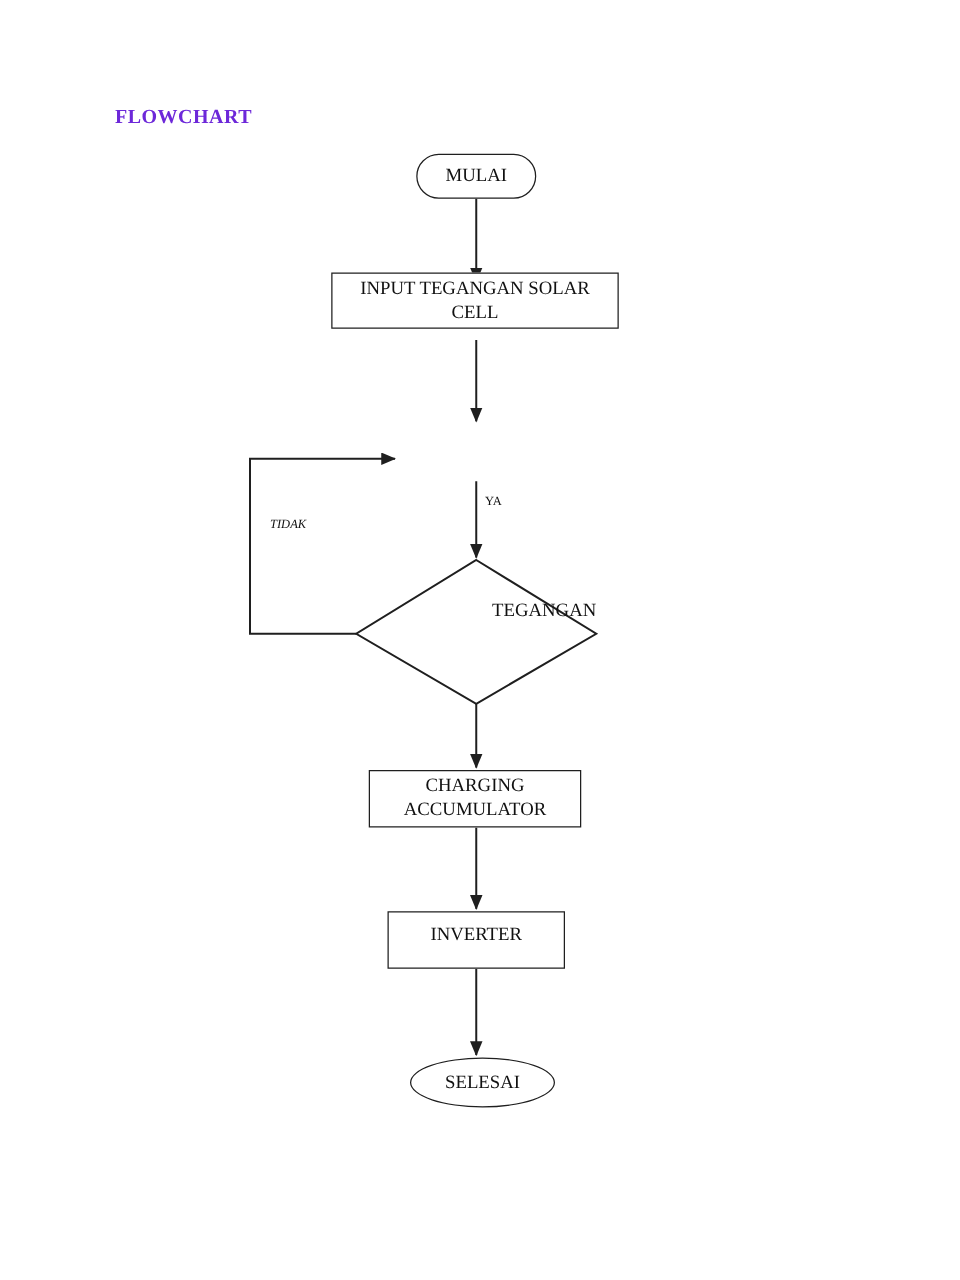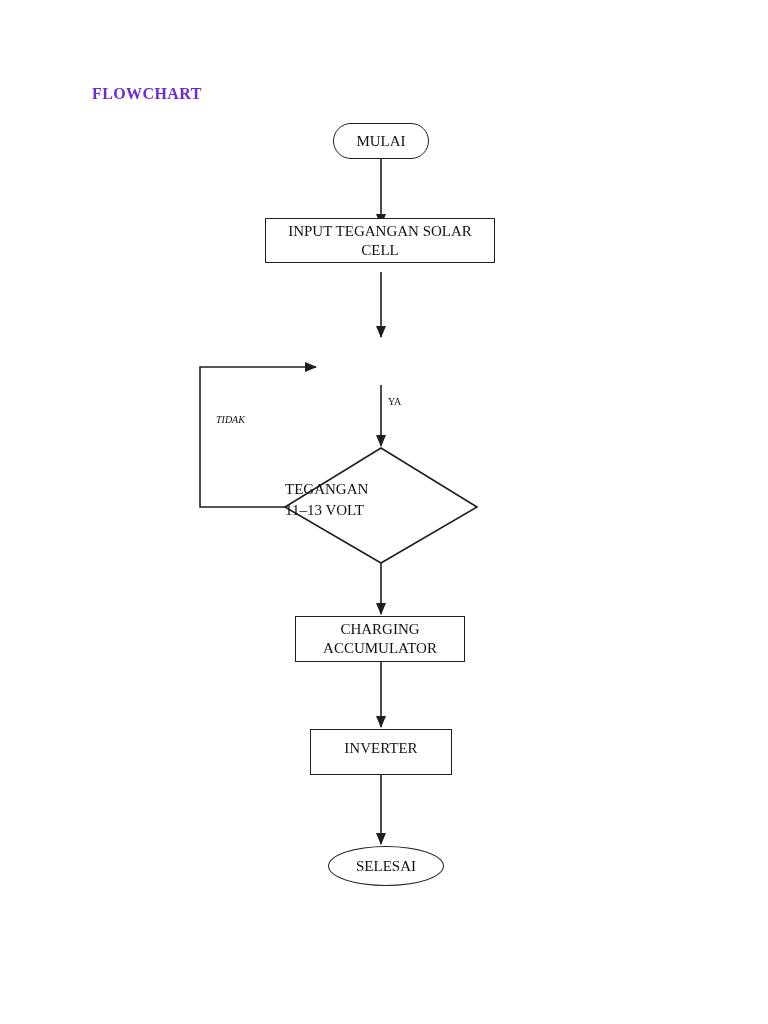--- a/index.html
+++ b/index.html
@@ -50,21 +50,21 @@
   .node-converter { left: 320px; top: 339px; width: 133px; height: 46px; padding: 0 6px; }
   .node-charging  { left: 295px; top: 616px; width: 170px; height: 46px; padding: 0 10px; }
   .node-inverter  { left: 310px; top: 729px; width: 142px; height: 46px; padding-bottom: 8px; }
   .node-end       { left: 328px; top: 846px; width: 116px; height: 40px; border-radius: 50%; }
   .decision-text {
     position: absolute;
     left: 285px;
     top: 479px;
     width: 192px;
     z-index: 2;
-    text-align: left;
+    text-align: right;
     font-size: 15px;
     line-height: 21px;
     color: #111111;
   }
   .edge-label {
     position: absolute;
     z-index: 2;
     font-size: 10px;
     color: #111111;
     background: transparent;
@@ -111,21 +111,20 @@
     <span>INPUT TEGANGAN SOLAR CELL</span>
   </div>
 
 
   <div class="edge-label edge-label-yes">YA</div>
 
   <div class="edge-label edge-label-no">TIDAK</div>
 
   <div class="decision-text">
     <div>TEGANGAN</div>
-    <div>11–13 VOLT</div>
   </div>
 
   <div class="node node-inverter">
     <span>INVERTER</span>
   </div>
 
   <div class="node node-charging">
     <span>CHARGING ACCUMULATOR</span>
   </div>
 

